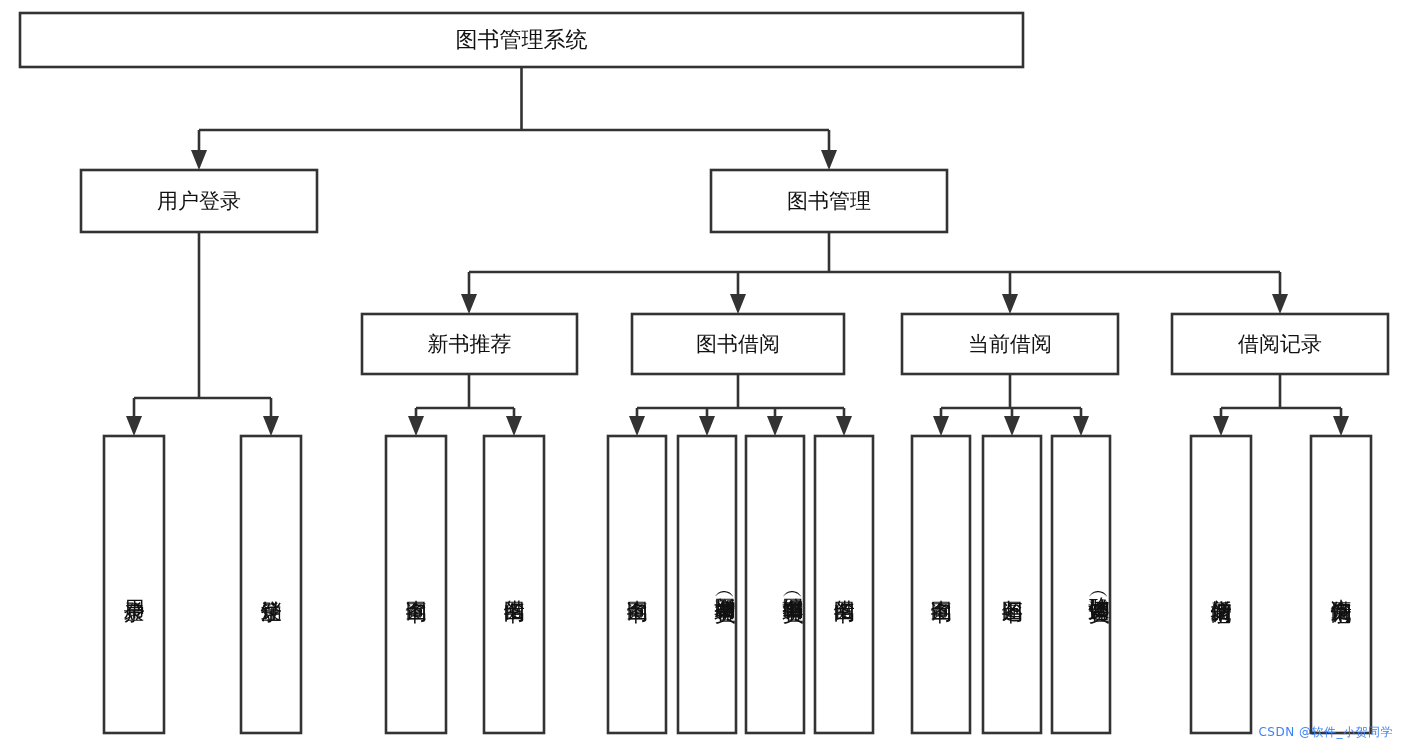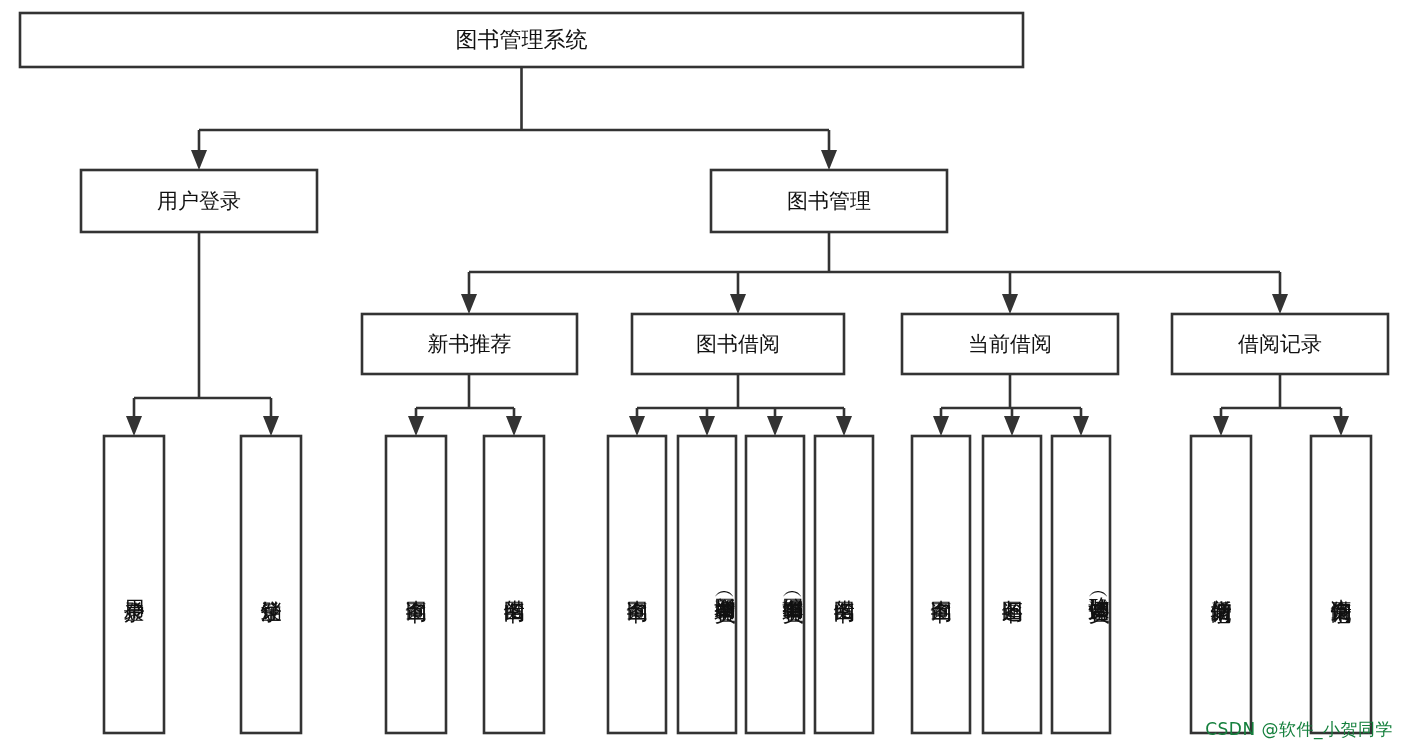--- a/index.html
+++ b/index.html
@@ -63,22 +63,22 @@
     letter-spacing: 1px;
     white-space: nowrap;
     text-align: center;
     pointer-events: none;
   }
   .watermark {
     position: absolute;
     right: 12px;
     bottom: 6px;
     font-family: "DejaVu Sans", "Liberation Sans", sans-serif;
-    font-size: 17px;
-    color: #15803d;
+    font-size: 12px;
+    color: #3b82f6;
     white-space: nowrap;
     letter-spacing: 0.5px;
   }
 </style>
 </head>
 <body>
 
 <div id="diagram-root">
   <svg class="diagram" viewBox="0 0 1405 747" xmlns="http://www.w3.org/2000/svg">
 

